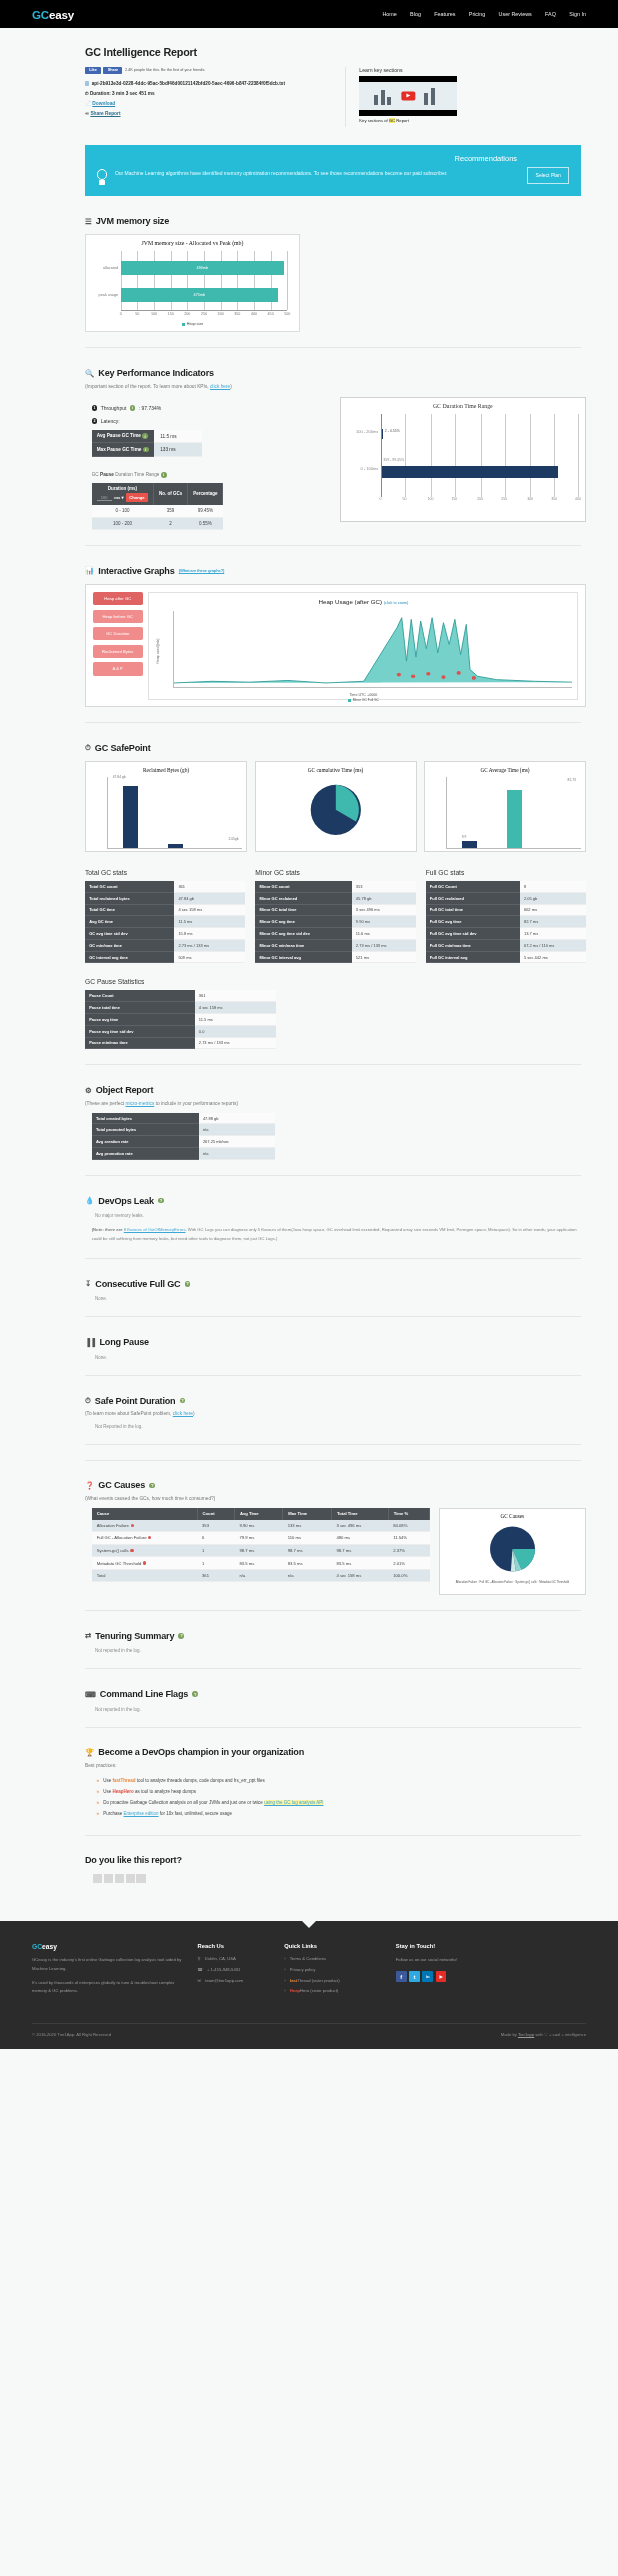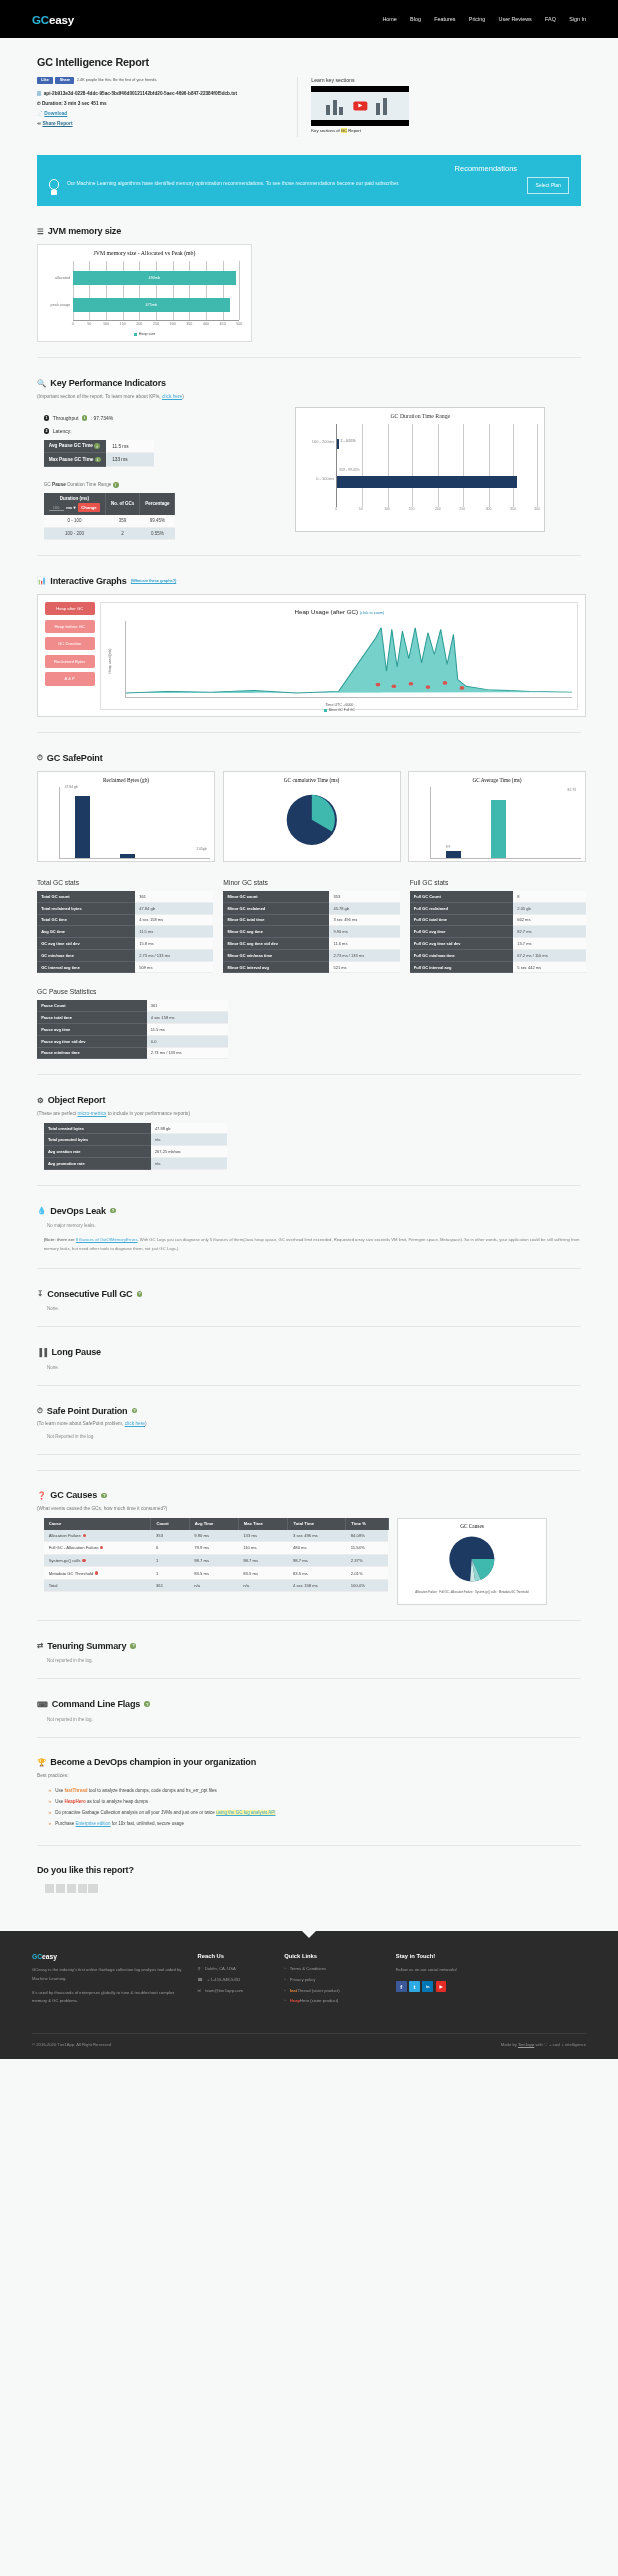--- a/index.html
+++ b/index.html
@@ -3,27 +3,27 @@
 <meta charset="utf-8">
 <style>
   * { box-sizing: border-box; margin:0; padding:0; }
   body {
     width:618px; background:#f7f8f8;
     font-family:"Liberation Sans", sans-serif;
     color:#333; font-size:5.8px; -webkit-font-smoothing:antialiased;
   }
   .wrap { width:618px; }
   
-  .navbar { background:#000; height:38px; display:flex; align-items:center; padding:0 32px; }
+  .navbar { background:#000; height:28px; display:flex; align-items:center; padding:0 32px; }
   .logo { font-size:11.6px; font-weight:bold; color:#fff; letter-spacing:-0.2px; }
   .logo .gc { color:#2bb5d4; }
   .nav-links { margin-left:auto; display:flex; gap:13.3px; }
   .nav-links a { color:#e8e8e8; font-size:5.4px; text-decoration:none; }
   
-  .content { padding:0 32px 0 32px; }
+  .content { padding:0 32px 0 32px;margin-left:48px; }
   h1.report-title { font-size:10.8px; font-weight:bold; color:#222; margin:18.3px 0 8.3px 5px; letter-spacing:-0.2px; }
   .top-row { display:flex; gap:0; align-items:flex-start; }
   .top-left { width:266px; padding-left:5px; border-right:0.8px solid #e3e3e3; padding-right:10px; min-height:60px; }
   .fb-row { display:flex; align-items:center; gap:2.5px; margin-bottom:5.8px; }
   .fb-btn { background:#4267b2; color:#fff; font-size:3.8px; padding:1.7px 4.2px; border-radius:0.8px; font-weight:bold; }
   .fb-txt { font-size:3.8px; color:#555; }
   .file-line { font-size:4.7px; color:#2b2b2b; font-weight:bold; line-height:1.5; display:flex; gap:2.5px; }
   .file-icon { width:4.2px; height:5px; background:#9ec6dd; display:inline-block; border-radius:0.4px; flex:none; margin-top:0.8px;}
   .dur-line { font-size:4.7px; color:#2b2b2b; font-weight:bold; margin-top:4.2px; }
   .dl-line { margin-top:5px; font-size:4.8px; }

